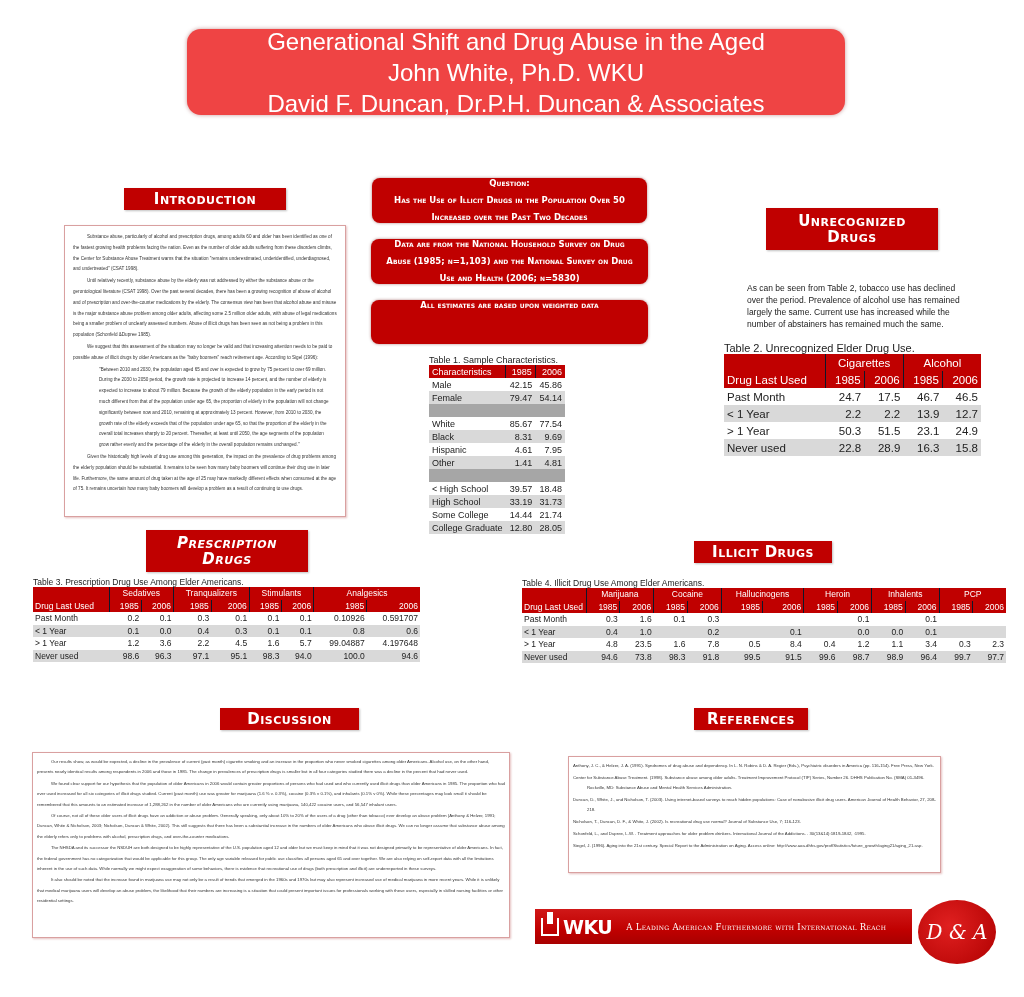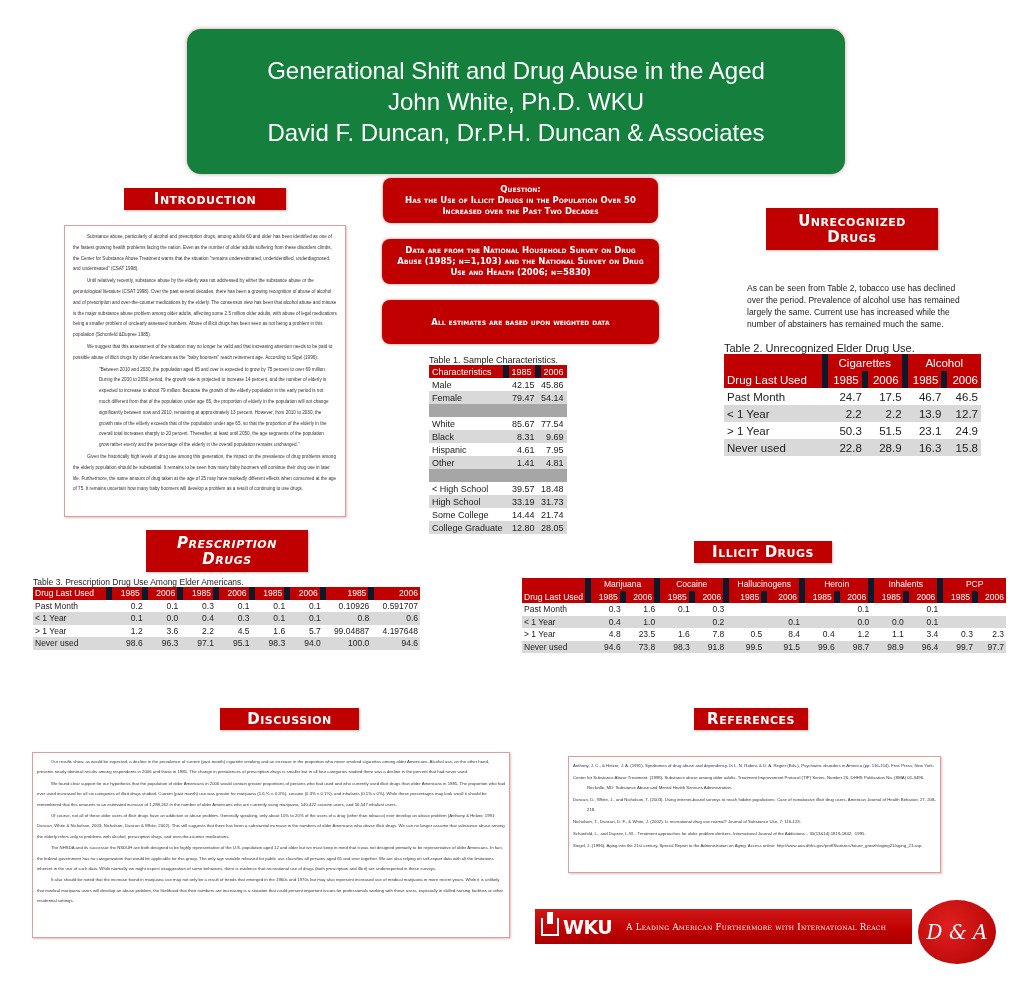--- a/index.html
+++ b/index.html
@@ -3,22 +3,22 @@
 <meta charset="utf-8">
 <style>
   * { box-sizing: border-box; margin: 0; padding: 0; }
   html, body { width: 1024px; height: 997px; background: #ffffff; overflow: hidden; }
   body { position: relative; font-family: "Liberation Sans", sans-serif; color: #222; }
 
   .abs { position: absolute; }
 
   
   .title-banner {
-    left: 187px; top: 29px; width: 658px; height: 145px;
-    background: #15803d; border-radius: 14px;
+    left: 187px; top: 29px; width: 658px; height: 86px;
+    background: #ef4444; border-radius: 14px;
     box-shadow: 0 0 4px rgba(120,0,0,0.4);
     color: #fff; text-align: center;
     display: flex; flex-direction: column; justify-content: center;
   }
   .title-banner div { font-size: 24px; line-height: 31px; }
 
   
   .sec-head {
     background: #c00000; color: #fff; text-align: center;
     font-family: "DejaVu Sans", sans-serif; font-weight: bold;
@@ -27,23 +27,22 @@
     display: flex; align-items: center; justify-content: center;
     line-height: 1.1;
   }
 
   
   .qbox {
     background: #c00000; color: #fff; text-align: center;
     border-radius: 8px; box-shadow: 0 0 3px rgba(100,0,0,0.5);
     font-family: "DejaVu Sans", sans-serif; font-weight: bold;
     font-variant: small-caps; font-size: 8.5px; line-height: 11px;
-    display: flex; flex-direction: column; align-items: center; justify-content: center;
+    display: flex; flex-direction: column; align-items: center; justify-content: space-between;
     padding: 0 8px;
-    margin-left: 11px;
   }
 
   
   .textbox {
     border: 1px solid #d9a0a0; background: #fff;
     box-shadow: 1px 1px 2px rgba(150,0,0,0.25);
     font-size: 4.6px; line-height: 10.8px; color: #333;
     padding: 6px 8px;
   }
   .textbox p { text-indent: 14px; margin-bottom: 1px; }
@@ -51,21 +50,21 @@
   .refbox p { text-indent: -14px; padding-left: 14px; margin-bottom: 2px; }
 
   
   table { border-collapse: collapse; font-family: "Liberation Sans", sans-serif; }
   .caption { font-size: 9px; color: #222; }
   .t-head th { background: #c00000; color: #fff; font-weight: normal; }
   td, th { white-space: nowrap; }
   .num { text-align: right; }
   tr.alt td { background: #d9d9d9; }
   tr.sep td { background: #a6a6a6; }
-  .hdr-sep { border-right: 6px solid #0f172a; }
+  .hdr-sep { border-right: 1px solid #0f172a; }
 
   .t1 { font-size: 9px; }
   .t1 th, .t1 td { height: 13px; padding: 0 3px; margin-left: 24px; }
   .t2 { font-size: 11.5px; }
   .t2 th, .t2 td { height: 17px; padding: 0 3px; }
   .t3 { font-size: 8.5px; }
   .t3 th, .t3 td { height: 12.5px; padding: 0 2px; }
   .t4 { font-size: 8.5px; }
   .t4 th, .t4 td { height: 12.5px; padding: 0 2px; }
 
@@ -250,20 +249,27 @@
 
 <div class="abs sec-head" style="left:146px;top:530px;width:162px;height:42px;font-size:15px;flex-direction:column;font-style:italic;">
   <div>Prescription</div>
   <div>Drugs</div>
 </div>
 
 <div class="abs" style="left:33px;top:577px;">
   <div class="caption" style="font-size:8.5px;">Table 3. Prescription Drug Use Among Elder Americans.</div>
   <table class="t3" style="width:387px;">
     <tbody>
+        <tr class="t-head">
+      <th class="hdr-sep"></th>
+      <th colspan="2" class="hdr-sep">Sedatives</th>
+      <th colspan="2" class="hdr-sep">Tranqualizers</th>
+      <th colspan="2" class="hdr-sep">Stimulants</th>
+      <th colspan="2">Analgesics</th>
+    </tr>
     <tr class="t-head">
       <th style="text-align:left;width:76px;" class="hdr-sep">Drug Last Used</th>
       <th class="num hdr-sep">1985</th>
       <th class="num hdr-sep">2006</th>
       <th class="num hdr-sep">1985</th>
       <th class="num hdr-sep">2006</th>
       <th class="num hdr-sep">1985</th>
       <th class="num hdr-sep">2006</th>
       <th class="num hdr-sep">1985</th>
       <th class="num">2006</th>
@@ -312,20 +318,21 @@
           <td class="num">100.0</td>
           <td class="num">94.6</td>
     </tr>
   </tbody>
     </table>
 </div>
 
 <div class="abs sec-head" style="left:694px;top:541px;width:138px;height:22px;font-size:15px;">Illicit Drugs</div>
 
 <div class="abs" style="left:522px;top:578px;">
+  <div class="caption" style="font-size:8.5px;">Table 4. Illicit Drug Use Among Elder Americans.</div>
   <table class="t4" style="width:484px;">
     <tbody>
         <tr class="t-head">
       <th class="hdr-sep"></th>
       <th colspan="2" class="hdr-sep">Marijuana</th>
       <th colspan="2" class="hdr-sep">Cocaine</th>
       <th colspan="2" class="hdr-sep">Hallucinogens</th>
       <th colspan="2" class="hdr-sep">Heroin</th>
       <th colspan="2" class="hdr-sep">Inhalents</th>
       <th colspan="2">PCP</th>

